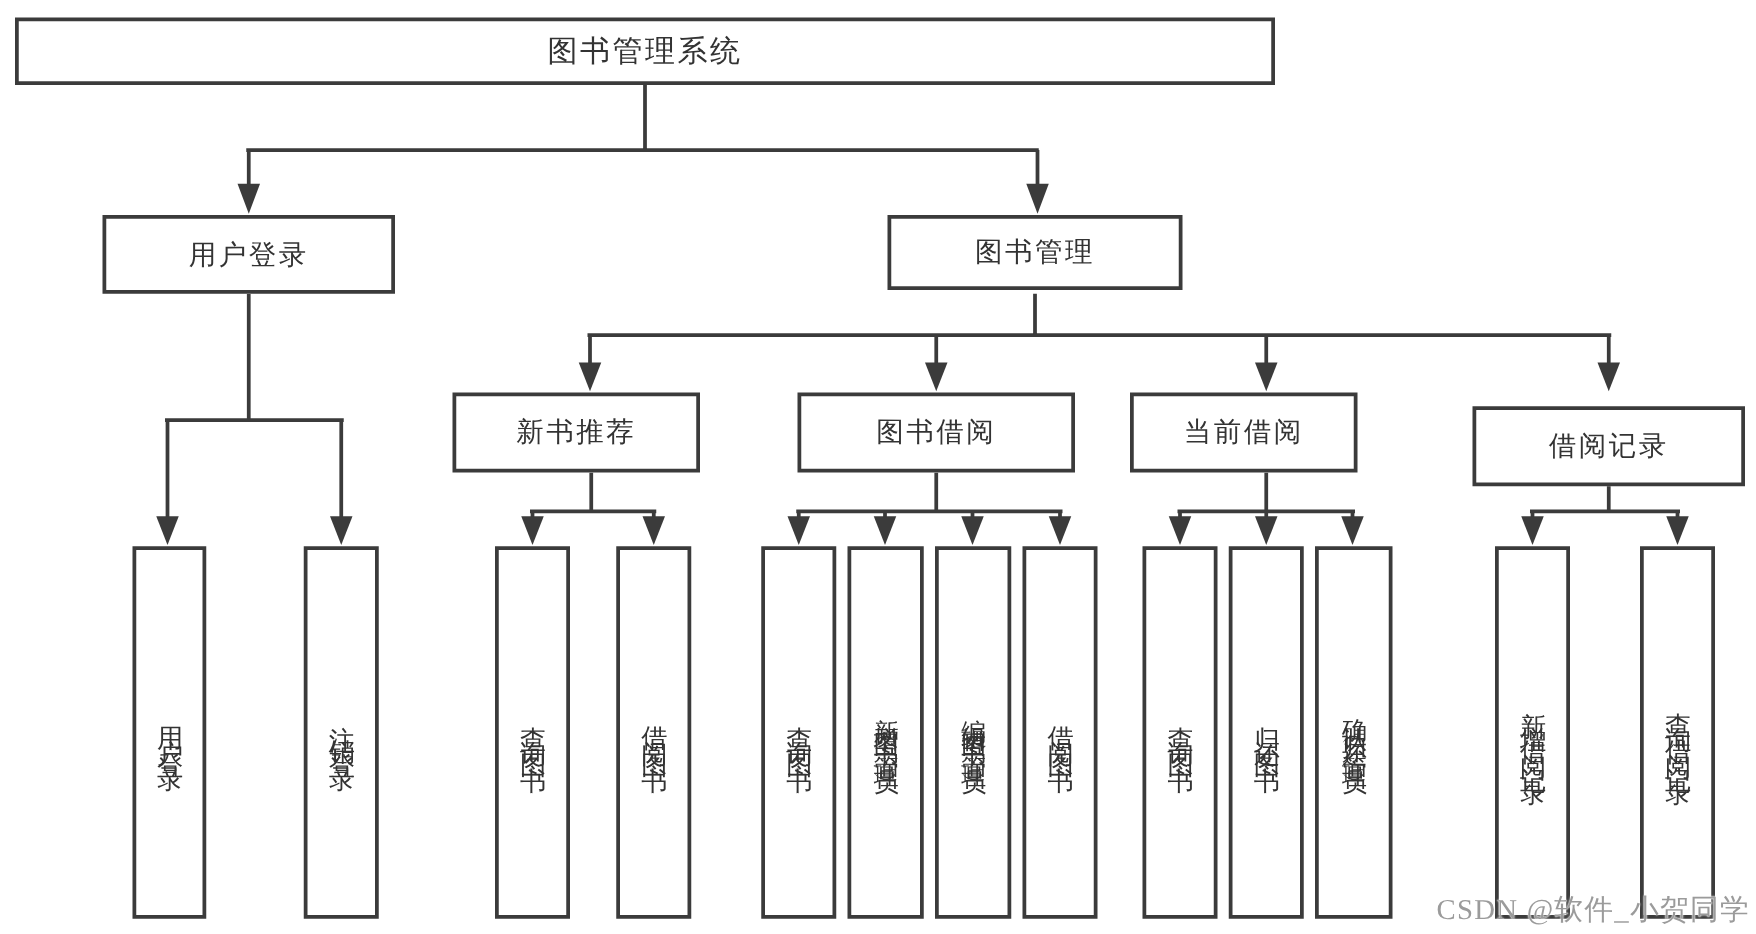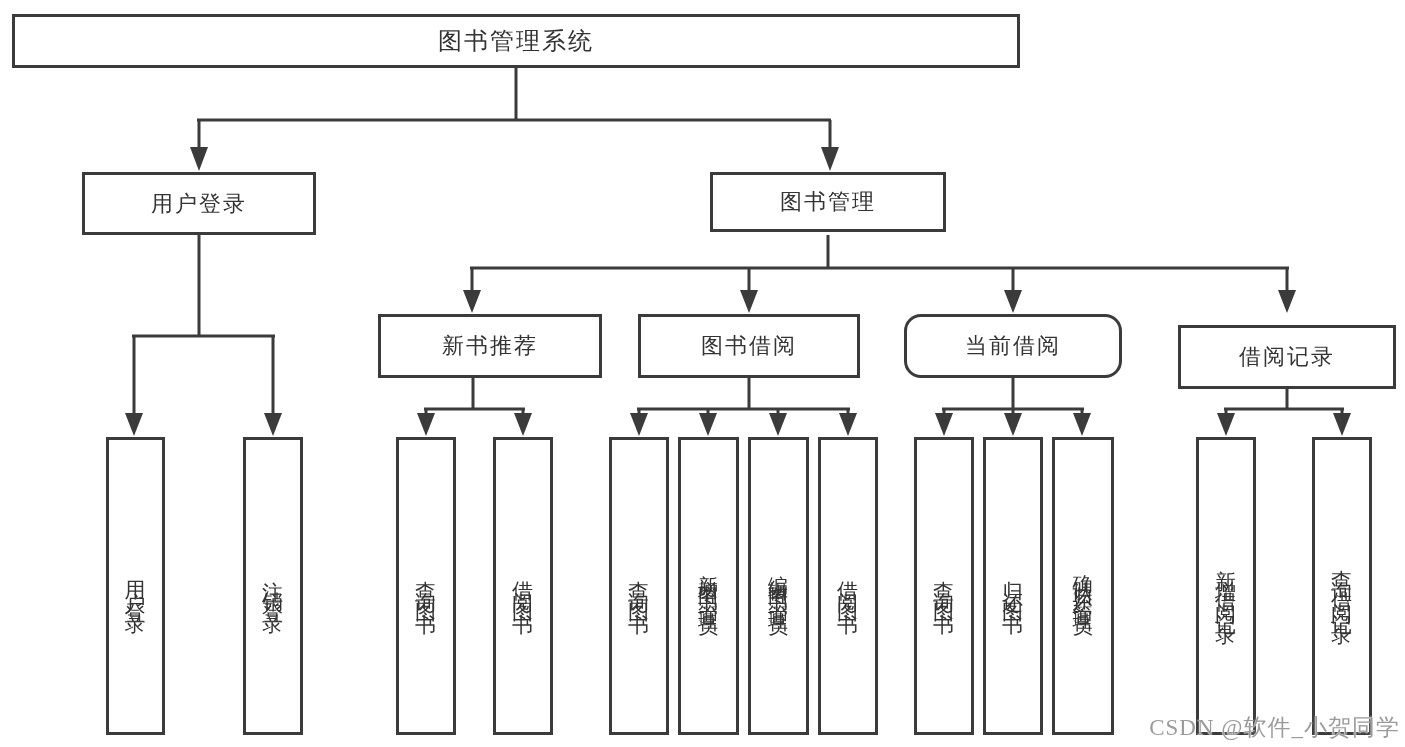--- a/index.html
+++ b/index.html
@@ -89,27 +89,27 @@
     <span>图书管理系统</span>
   </div>
 
   <div class="box hbox" style="left:82px;top:172px;width:234px;height:63px;">
     <span>用户登录</span>
   </div>
   <div class="box hbox" style="left:710px;top:172px;width:236px;height:60px;">
     <span>图书管理</span>
   </div>
 
-  <div class="box hbox" style="left:378px;top:314px;width:224px;height:64px;">
+  <div class="box hbox" style="left:362px;top:314px;width:198px;height:64px;">
     <span>新书推荐</span>
   </div>
   <div class="box hbox" style="left:638px;top:314px;width:222px;height:64px;align-items:center;">
     <span>图书借阅</span>
   </div>
-  <div class="box hbox" style="left:904px;top:314px;width:218px;height:64px;border-radius:17px;">
+  <div class="box hbox" style="left:904px;top:314px;width:182px;height:64px;">
     <span>当前借阅</span>
   </div>
   <div class="box hbox" style="left:1178px;top:314px;width:218px;height:64px;margin-top:11px;">
     <span>借阅记录</span>
   </div>
 
   <div class="box" style="left:106px;top:437px;width:59px;height:298px;">
     <span class="vlabel">用户登录</span>
   </div>
   <div class="box" style="left:243px;top:437px;width:60px;height:298px;">

